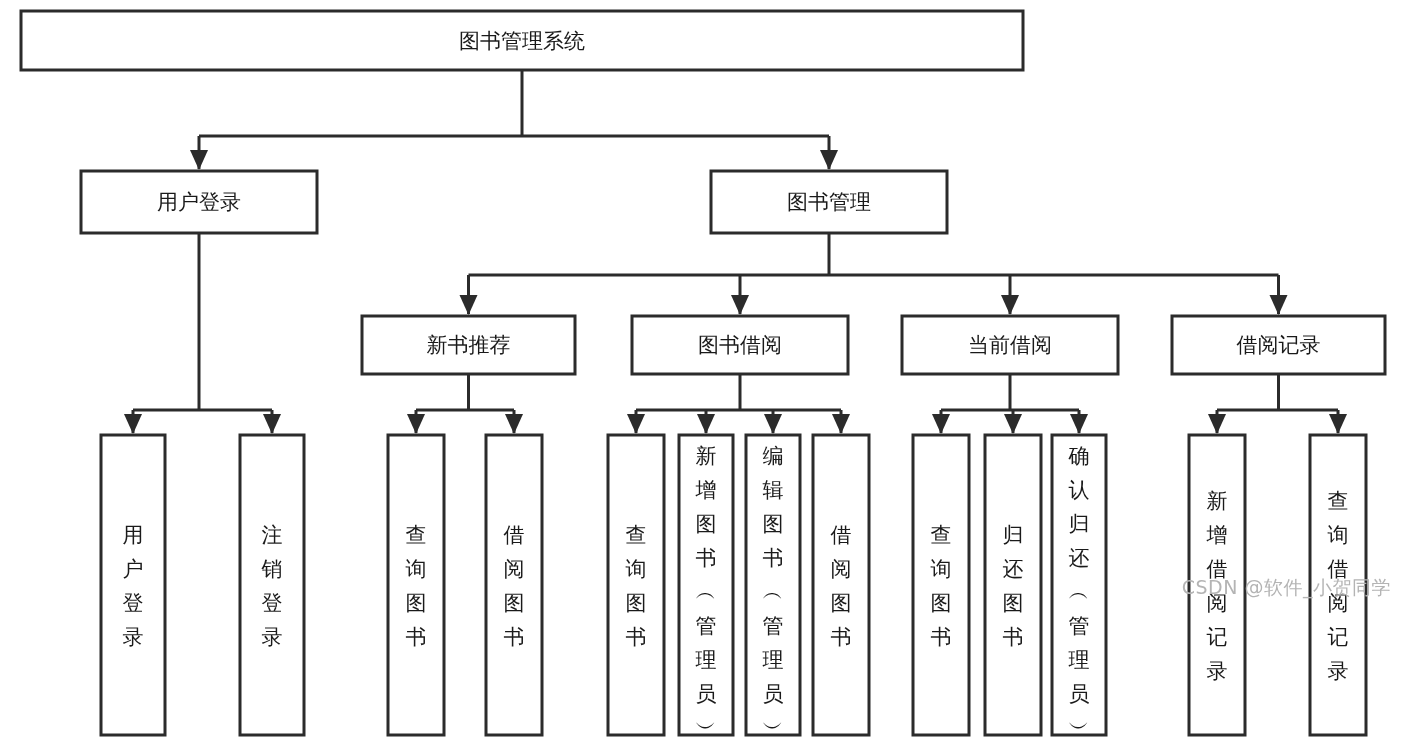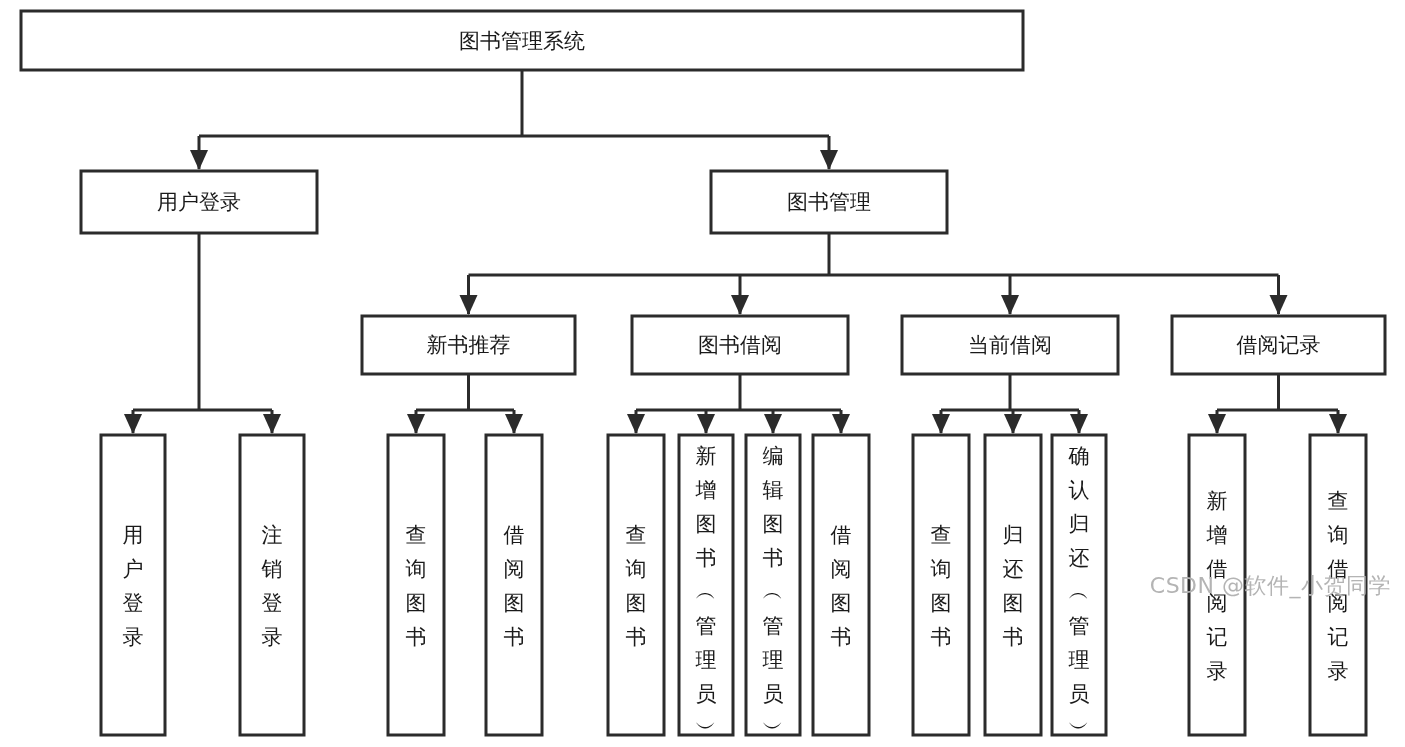--- a/index.html
+++ b/index.html
@@ -47,21 +47,21 @@
     fill: #1a1a1a;
     font-size: 21px;
     text-anchor: middle;
     dominant-baseline: middle;
   }
   .watermark {
     position: absolute;
     right: 14px;
     bottom: 6px;
     font-family: "DejaVu Sans", "Liberation Sans", sans-serif;
-    font-size: 22px;
+    font-size: 19px;
     color: #b4b4b4;
     white-space: nowrap;
     pointer-events: none;
     letter-spacing: 0.5px;
   }
 </style>
 </head>
 <body>
 
 <div id="diagram-root">

